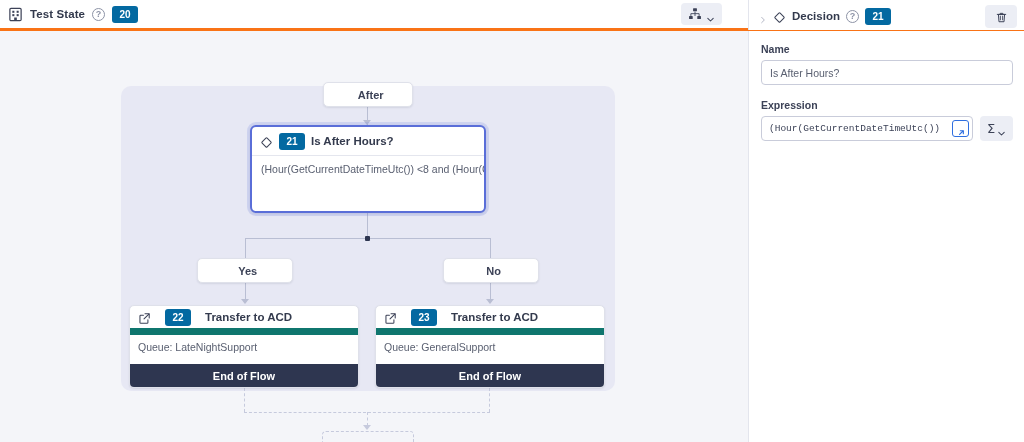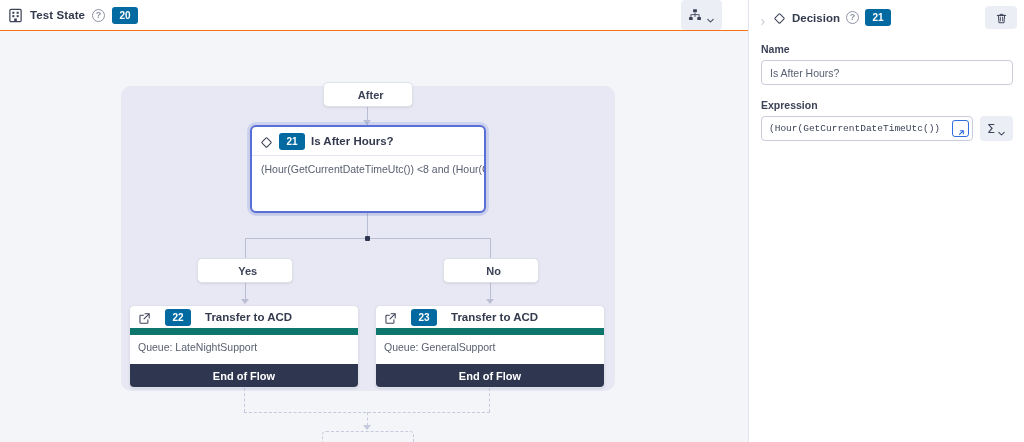--- a/index.html
+++ b/index.html
@@ -8,22 +8,22 @@
     font-family: "Liberation Sans", sans-serif;
     background: #ffffff;
     overflow: hidden;
   }
   .app { position: relative; width: 1024px; height: 442px; display: flex; flex-direction: column; }
 
   
   .header {
     height: 31px; min-height: 31px;
     background: #ffffff;
-    border-bottom: 1px solid #f97316;
-    display: flex; 
+    border-bottom: 3px solid #f97316;
+    display: flex; align-items: center;
     position: relative;
   }
   .hdr-left { display: flex; align-items: center; gap: 7px; padding-left: 8px; flex: 0 0 auto; }
   .hdr-spacer { flex: 1 1 auto; }
   .hdr-title {
     font-size: 11.5px; font-weight: bold; color: #333a4d; letter-spacing: .1px;
   }
   .help-icon {
     width: 13px; height: 13px; border-radius: 50%;
     border: 1.3px solid #8d93a6; color: #8d93a6;

